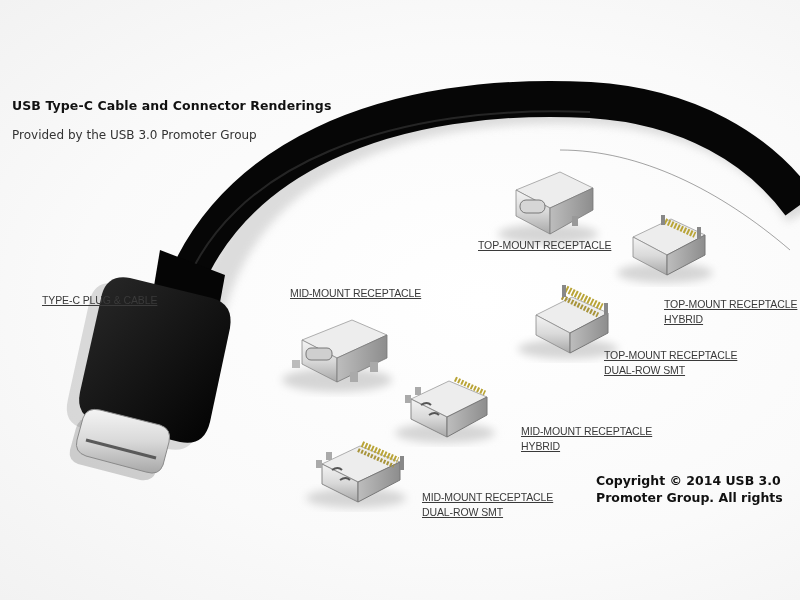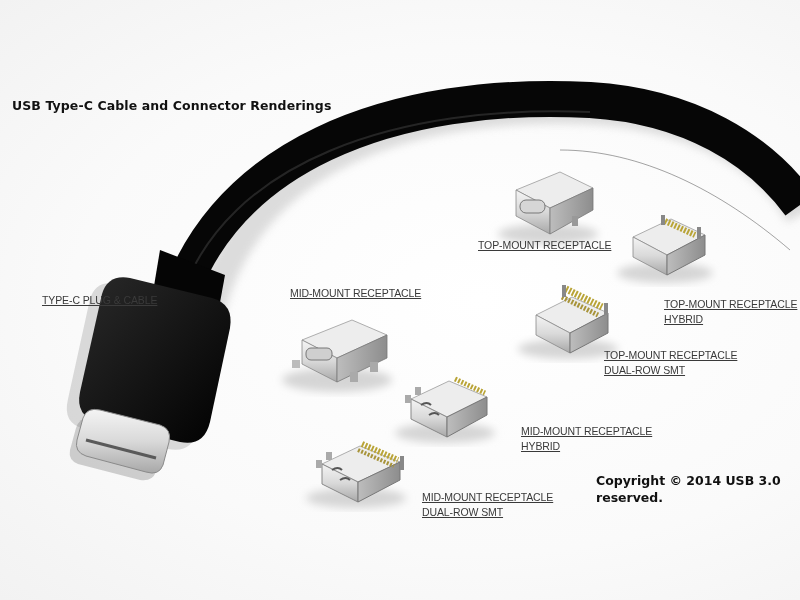--- a/index.html
+++ b/index.html
@@ -119,20 +119,21 @@
       <path d="M 42 10 L 78 26" stroke="#a8943a" stroke-width="4" stroke-dasharray="2 1.5"></path>
       <path d="M 16 30 q 6 -4 10 0" stroke="#555" stroke-width="2" fill="none"></path>
       <path d="M 24 40 q 6 -4 10 0" stroke="#555" stroke-width="2" fill="none"></path>
       <rect x="0" y="20" width="6" height="8" fill="#aaa"></rect>
       <rect x="10" y="12" width="6" height="8" fill="#aaa"></rect>
       <rect x="84" y="16" width="4" height="14" fill="#888"></rect>
     </g>
   </svg>
 
   <div class="title">USB Type-C Cable and Connector Renderings</div>
+  <div class="subtitle">Provided by the USB 3.0 Promoter Group</div>
 
   <div class="label" style="left:42px;top:293px;">TYPE-C PLUG &amp; CABLE</div>
   <div class="label" style="left:290px;top:286px;">MID-MOUNT RECEPTACLE</div>
   <div class="label" style="left:478px;top:238px;">TOP-MOUNT RECEPTACLE</div>
 
   <div class="label" style="left:664px;top:297px;">
     <div>TOP-MOUNT RECEPTACLE</div>
     <div>HYBRID</div>
   </div>
 
@@ -146,15 +147,15 @@
     <div>HYBRID</div>
   </div>
 
   <div class="label" style="left:422px;top:490px;">
     <div>MID-MOUNT RECEPTACLE</div>
     <div>DUAL-ROW SMT</div>
   </div>
 
   <div class="copyright">
     <div>Copyright © 2014 USB 3.0</div>
-    <div>reserved.</div>
+    <div>Promoter Group. All rights</div>
   </div>
 </div>
 
 </body></html>

